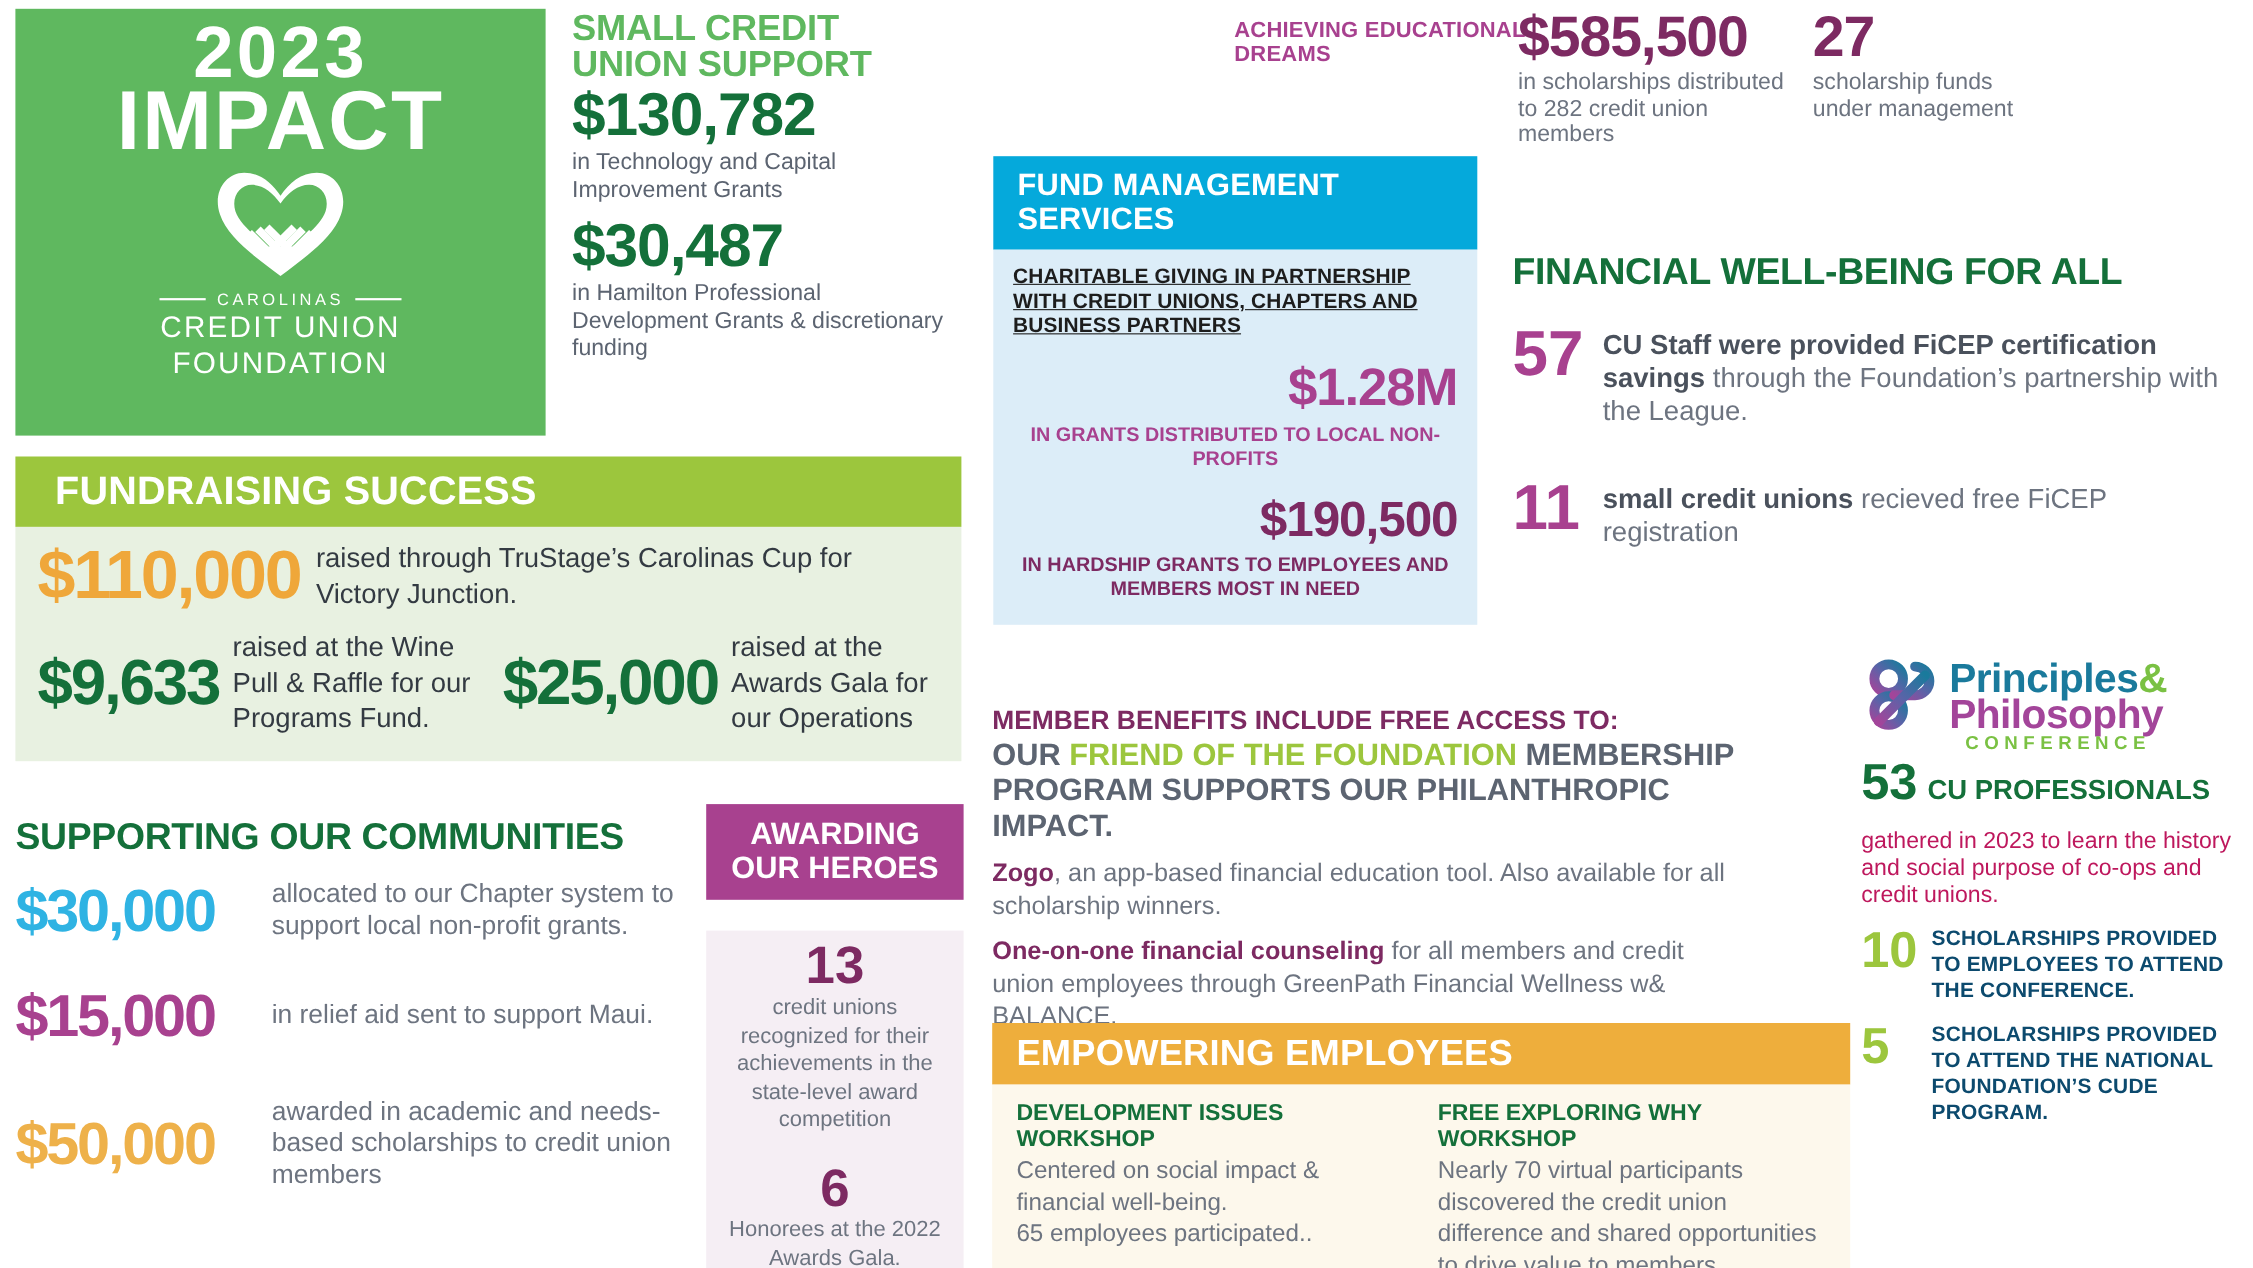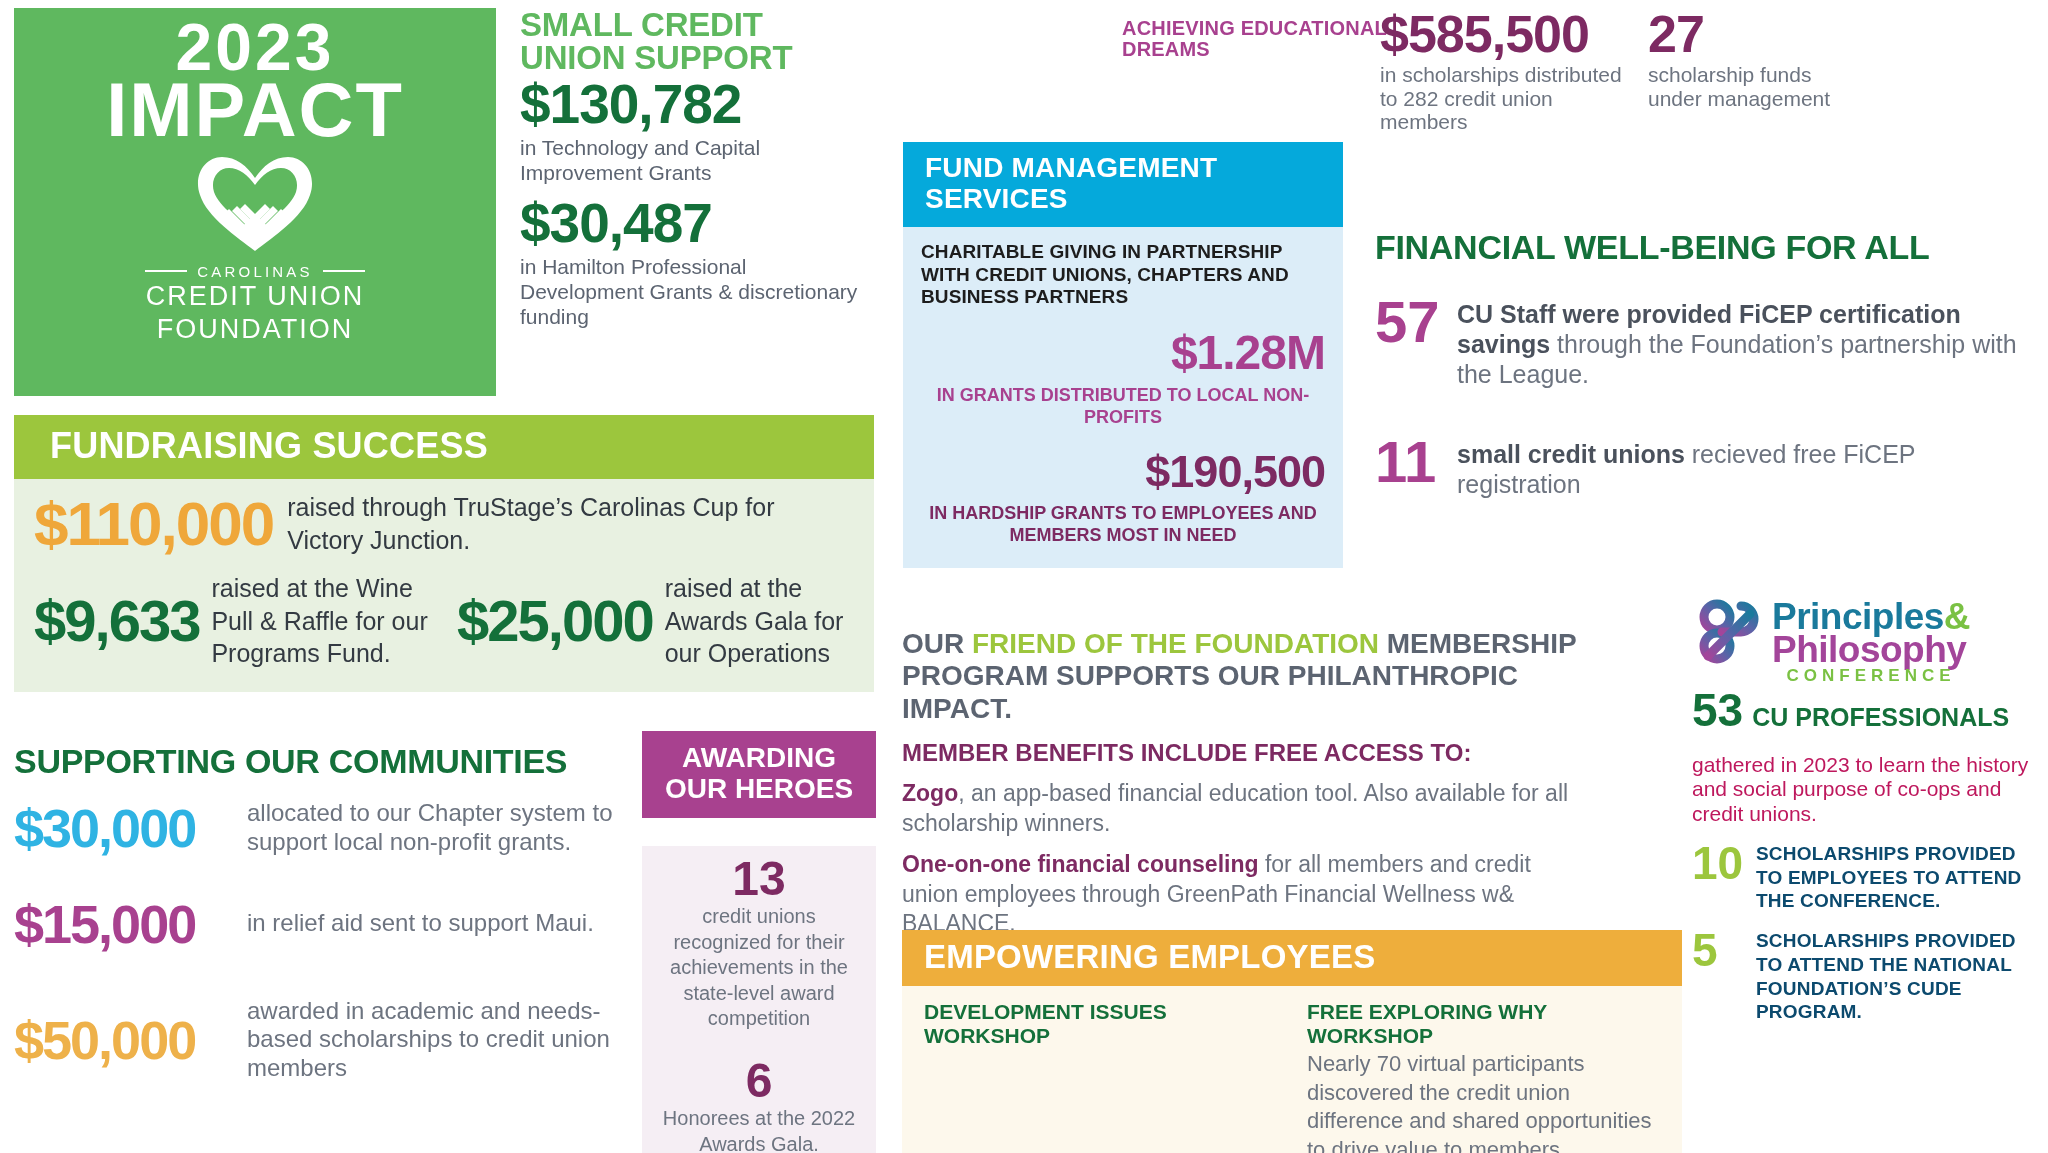--- a/index.html
+++ b/index.html
@@ -75,20 +75,21 @@
   
   #fms { left: 903px; top: 142px; width: 440px; }
   #fms-head {
     background: #05a9db; color: #fff; font-weight: bold; font-size: 28px;
     line-height: 1.12; padding: 10px 12px 12px 22px; letter-spacing: 0.2px;
   }
   #fms-body { background: #dcedf8; padding: 14px 18px 22px 18px; }
   #fms-sub {
     color: #1d1d1d; font-weight: bold; font-size: 19px; line-height: 1.2;
     letter-spacing: 0.1px;
+    text-decoration: underline;
   }
   .fms-amount {
     color: #a8418f; font-weight: bold; text-align: right; letter-spacing: -1px;
   }
   #fms-amt1 { font-size: 48px; margin-top: 16px; }
   #fms-amt2 { font-size: 45px; margin-top: 18px; color: #7d2a62; }
   .fms-caption {
     color: #a8418f; font-weight: bold; font-size: 18px; text-align: center;
     line-height: 1.2; margin-top: 5px;
   }
@@ -295,31 +296,33 @@
     <div id="heroes-head">AWARDING OUR HEROES</div>
     <div id="heroes-body">
       <div class="heroes-num">13</div>
       <div class="heroes-text">credit unions recognized for their achievements in the state-level award competition</div>
       <div class="heroes-num" id="heroes-num2">6</div>
       <div class="heroes-text">Honorees at the 2022 Awards Gala.</div>
     </div>
   </div>
 
   <div class="abs" id="fof">
+    <div id="fof-benefits">MEMBER BENEFITS INCLUDE FREE ACCESS TO:</div>
     <div id="fof-head"><span>OUR </span><span class="hl">FRIEND OF THE FOUNDATION</span><span> MEMBERSHIP PROGRAM SUPPORTS OUR PHILANTHROPIC IMPACT.</span></div>
-    <div id="fof-benefits">MEMBER BENEFITS INCLUDE FREE ACCESS TO:</div>
     <div class="fof-item"><b>Zogo</b><span>, an app-based financial education tool. Also available for all scholarship winners.</span></div>
     <div class="fof-item"><b>One-on-one financial counseling</b><span> for all members and credit union employees through GreenPath Financial Wellness w&amp; BALANCE.</span></div>
   </div>
 
   <div class="abs" id="emp">
     <div id="emp-head">EMPOWERING EMPLOYEES</div>
     <div id="emp-body">
       <div class="emp-col">
         <div class="emp-title">DEVELOPMENT ISSUES WORKSHOP</div>
+        <div class="emp-text" style="white-space:pre-line">Centered on social impact &amp; financial well-being.
+65 employees participated..</div>
       </div>
       <div class="emp-col">
         <div class="emp-title">FREE EXPLORING WHY WORKSHOP</div>
         <div class="emp-text">Nearly 70 virtual participants discovered the credit union difference and shared opportunities to drive value to members.</div>
       </div>
     </div>
   </div>
 
   <div class="abs" id="pnp">
     <div id="pnp-logo-row">

